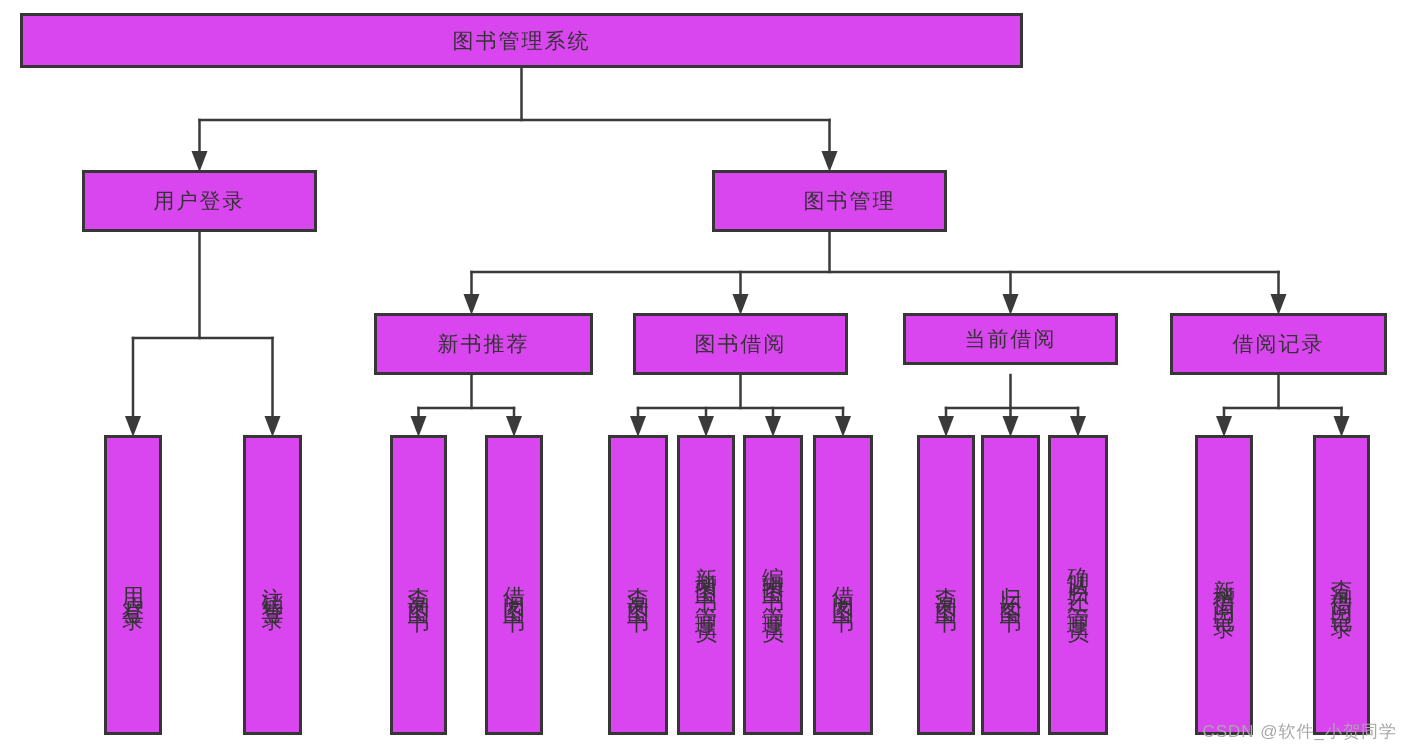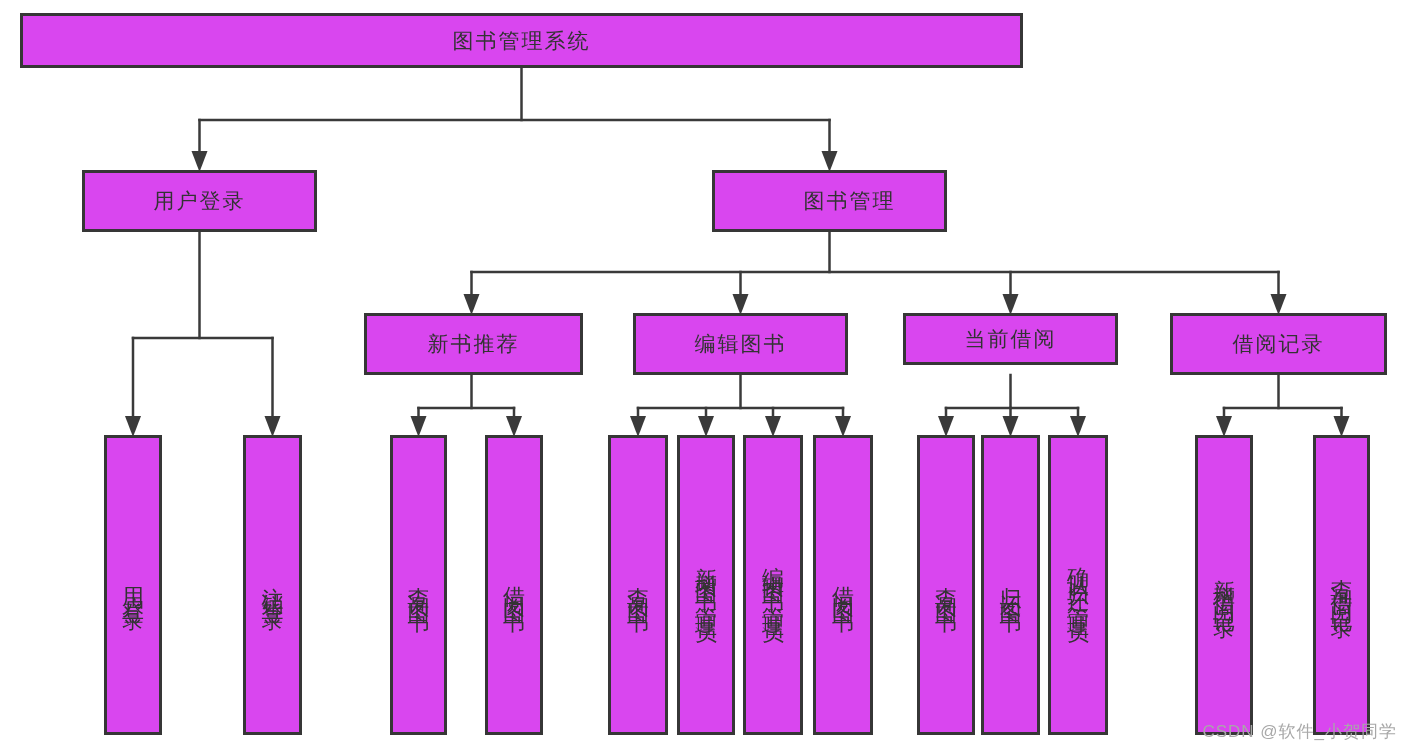--- a/index.html
+++ b/index.html
@@ -114,25 +114,25 @@
   <div class="watermark">CSDN @软件_小贺同学</div>
 <div class="node" style="left: 20px; top: 13px; width: 1003px; height: 55px; border-color: rgb(54, 54, 54);">
       <span class="label">图书管理系统</span>
     </div>
     <div class="node" style="left: 82px; top: 170px; width: 235px; height: 62px; border-color: rgb(54, 54, 54);">
       <span class="label">用户登录</span>
     </div>
     <div class="node" style="left: 712px; top: 170px; width: 235px; height: 62px; border-color: rgb(54, 54, 54); padding-left: 40px;">
       <span class="label">图书管理</span>
     </div>
-    <div class="node" style="left: 364px; top: 313px; width: 219px; height: 62px; border-color: rgb(54, 54, 54);">
+    <div class="node" style="left: 374px; top: 313px; width: 219px; height: 62px; border-color: rgb(54, 54, 54);">
       <span class="label">新书推荐</span>
     </div>
     <div class="node" style="left: 633px; top: 313px; width: 215px; height: 62px; border-color: rgb(54, 54, 54);">
-      <span class="label">编辑图书</span>
+      <span class="label">图书借阅</span>
     </div>
     <div class="node" style="left: 903px; top: 313px; width: 215px; height: 52px; border-color: rgb(54, 54, 54);">
       <span class="label">当前借阅</span>
     </div>
     <div class="node" style="left: 1170px; top: 313px; width: 217px; height: 62px; border-color: rgb(54, 54, 54);">
       <span class="label">借阅记录</span>
     </div>
     <div class="node vertical" style="left: 104px; top: 435px; width: 58px; height: 300px; border-color: rgb(54, 54, 54);">
       <span class="label">用户登录</span>
     </div>

